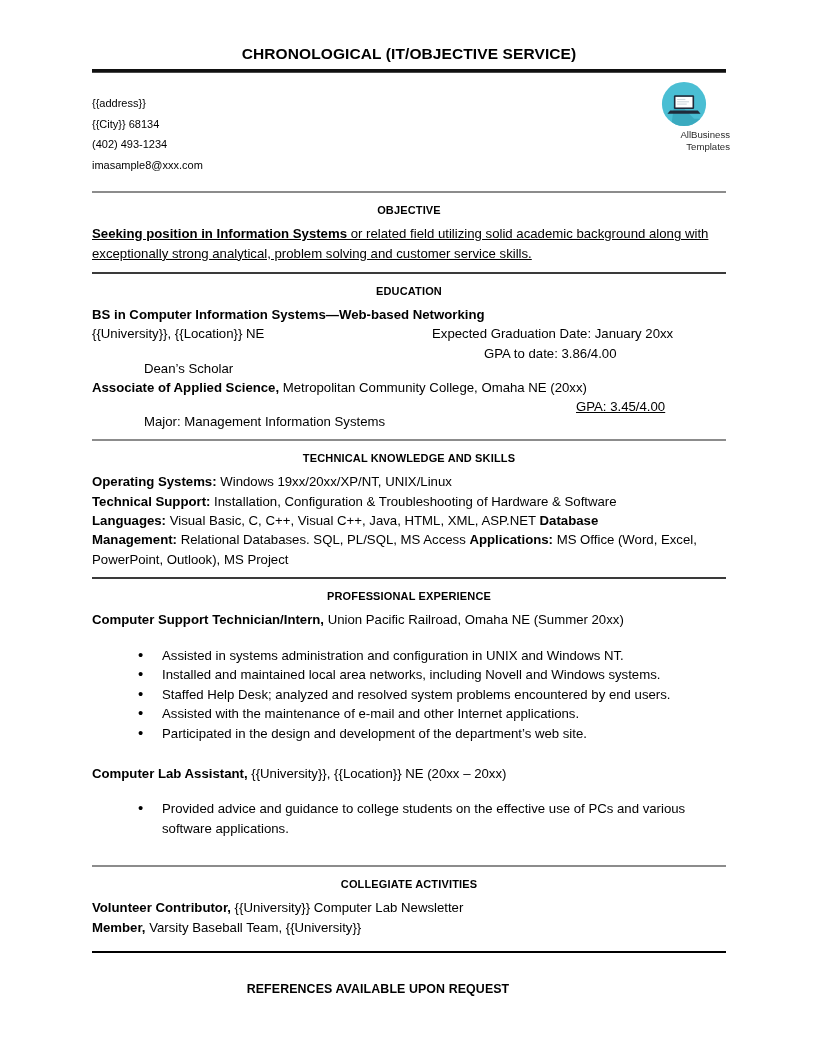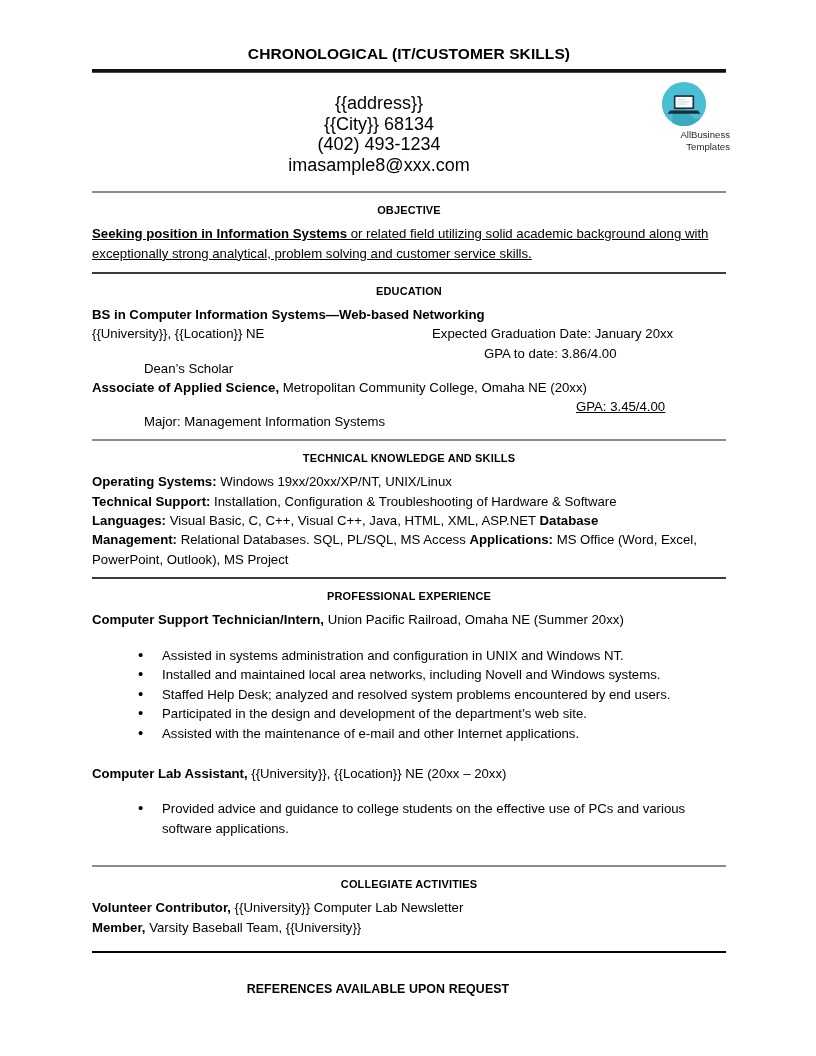--- a/index.html
+++ b/index.html
@@ -74,22 +74,21 @@
     padding-bottom: 4px;
   }
 
   
   .contact-wrap {
     position: relative;
     padding-top: 20px;
     padding-bottom: 16px;
   }
   .contact-lines {
-    text-align: center;
-    font-size: 18px;
+    font-size: 11px;
     line-height: 20.5px;
     padding-right: 60px;
   }
   .contact-line { white-space: nowrap; }
 
   
   .logo-block {
     position: absolute;
     right: -4px;
     top: 8px;
@@ -177,21 +176,21 @@
     padding-top: 29px;
     padding-right: 62px;
   }
 </style>
 </head>
 <body>
 
 <div class="page">
   <div class="content">
 
-    <div class="doc-title">CHRONOLOGICAL (IT/CUSTOMER SKILLS)</div>
+    <div class="doc-title">CHRONOLOGICAL (IT/OBJECTIVE SERVICE)</div>
     <div class="rule-thick"></div>
 
     <div class="contact-wrap">
       <div class="contact-lines">
         <div class="contact-line">{{address}}</div>
         <div class="contact-line">{{City}} 68134</div>
         <div class="contact-line">(402) 493-1234</div>
         <div class="contact-line">imasample8@xxx.com</div>
       </div>
 
@@ -273,22 +272,22 @@
 
     <div class="section-title">PROFESSIONAL EXPERIENCE</div>
 
     <div class="job-title">
       <b>Computer Support Technician/Intern,</b><span> Union Pacific Railroad, Omaha NE (Summer 20xx)</span>
     </div>
     <ul class="bullets">
       <li>Assisted in systems administration and configuration in UNIX and Windows NT.</li>
       <li>Installed and maintained local area networks,  including Novell and Windows  systems.</li>
       <li>Staffed Help Desk; analyzed and resolved system problems encountered by end users.</li>
+      <li>Assisted with the maintenance of e-mail and other Internet applications.</li>
       <li>Participated in the design and development of the department’s web site.</li>
-      <li>Assisted with the maintenance of e-mail and other Internet applications.</li>
     </ul>
 
     <div class="job-title">
       <b>Computer Lab Assistant,</b><span> {{University}}, {{Location}} NE (20xx – 20xx)</span>
     </div>
     <ul class="bullets">
       <li>Provided advice and guidance to college students on the effective use of PCs and various software applications.</li>
     </ul>
 
     <div class="spacer-md"></div>

